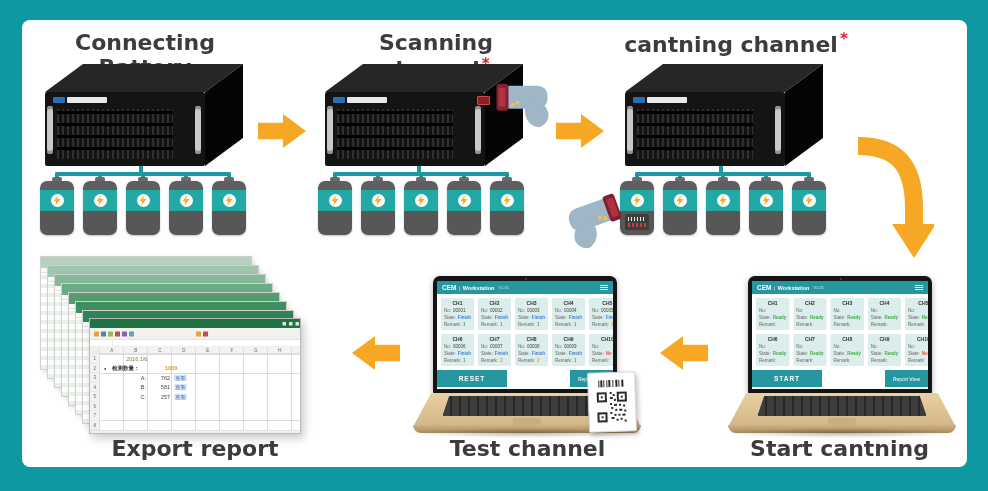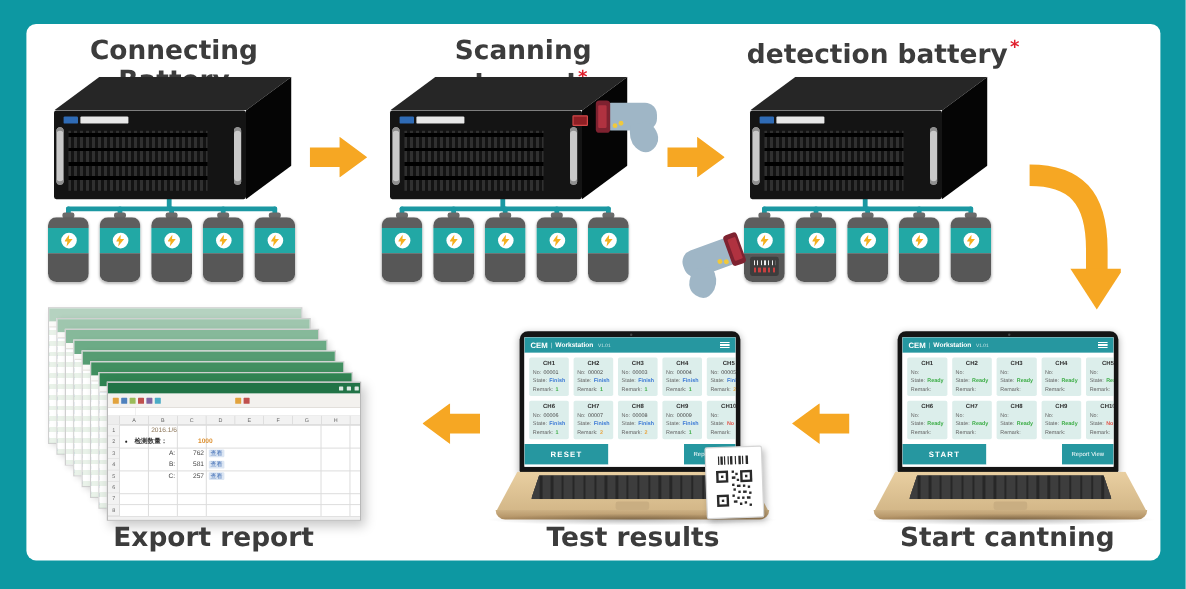--- a/index.html
+++ b/index.html
@@ -109,21 +109,21 @@
 .xl-status{position:absolute;left:0;bottom:0;right:0;height:10px;background:#F1F1F1;border-top:1px solid #D8D8D8}
 .link-chip{background:#DCE6F3;color:#3F6DB5;font-size:10px;padding:0 3px;border-radius:2px}
 </style>
 </head>
 <body>
 
 <div class="panel"></div>
 
 <div class="title" style="left:35px;top:30px;width:220px"><span>Connecting Battery</span></div>
 <div class="title" style="left:322px;top:30px;width:228px"><span>Scanning channel</span><sup class="ast">*</sup></div>
-<div class="title" style="left:620px;top:30px;width:232px"><span>detection battery</span><sup class="ast">*</sup></div>
+<div class="title" style="left:620px;top:30px;width:232px"><span>cantning channel</span><sup class="ast">*</sup></div>
 
 <div class="chassis" style="left:45px;top:64px">
   <div class="ch-top"></div>
   <div class="ch-side"></div>
   <div class="ch-front">
     <div class="ch-label">
         <span class="ch-chip"></span>
         <span class="ch-strip"></span>
       </div>
     <div class="ch-vents"></div>
@@ -703,15 +703,15 @@
       <span class="cellv" style="left:118px;top:130px;width:42px;text-align:right">581</span>
       <span class="cellv link-chip" style="left:168px;top:130px">查看</span>
       <span class="cellv" style="left:76px;top:149px;width:36px;text-align:right">C:</span>
       <span class="cellv" style="left:118px;top:149px;width:42px;text-align:right">257</span>
       <span class="cellv link-chip" style="left:168px;top:149px">查看</span>
       <div class="xl-status"></div>
     </div>
   </div>
 </div>
 
-<div class="caption" style="left:38px;top:436px;width:280px"><span>Export report</span></div>
-<div class="caption" style="left:415px;top:436px;width:225px"><span>Test results</span></div>
+<div class="caption" style="left:55px;top:436px;width:280px"><span>Export report</span></div>
+<div class="caption" style="left:415px;top:436px;width:225px"><span>Test channel</span></div>
 <div class="caption" style="left:722px;top:436px;width:235px"><span>Start cantning</span></div>
 
 </body></html>

